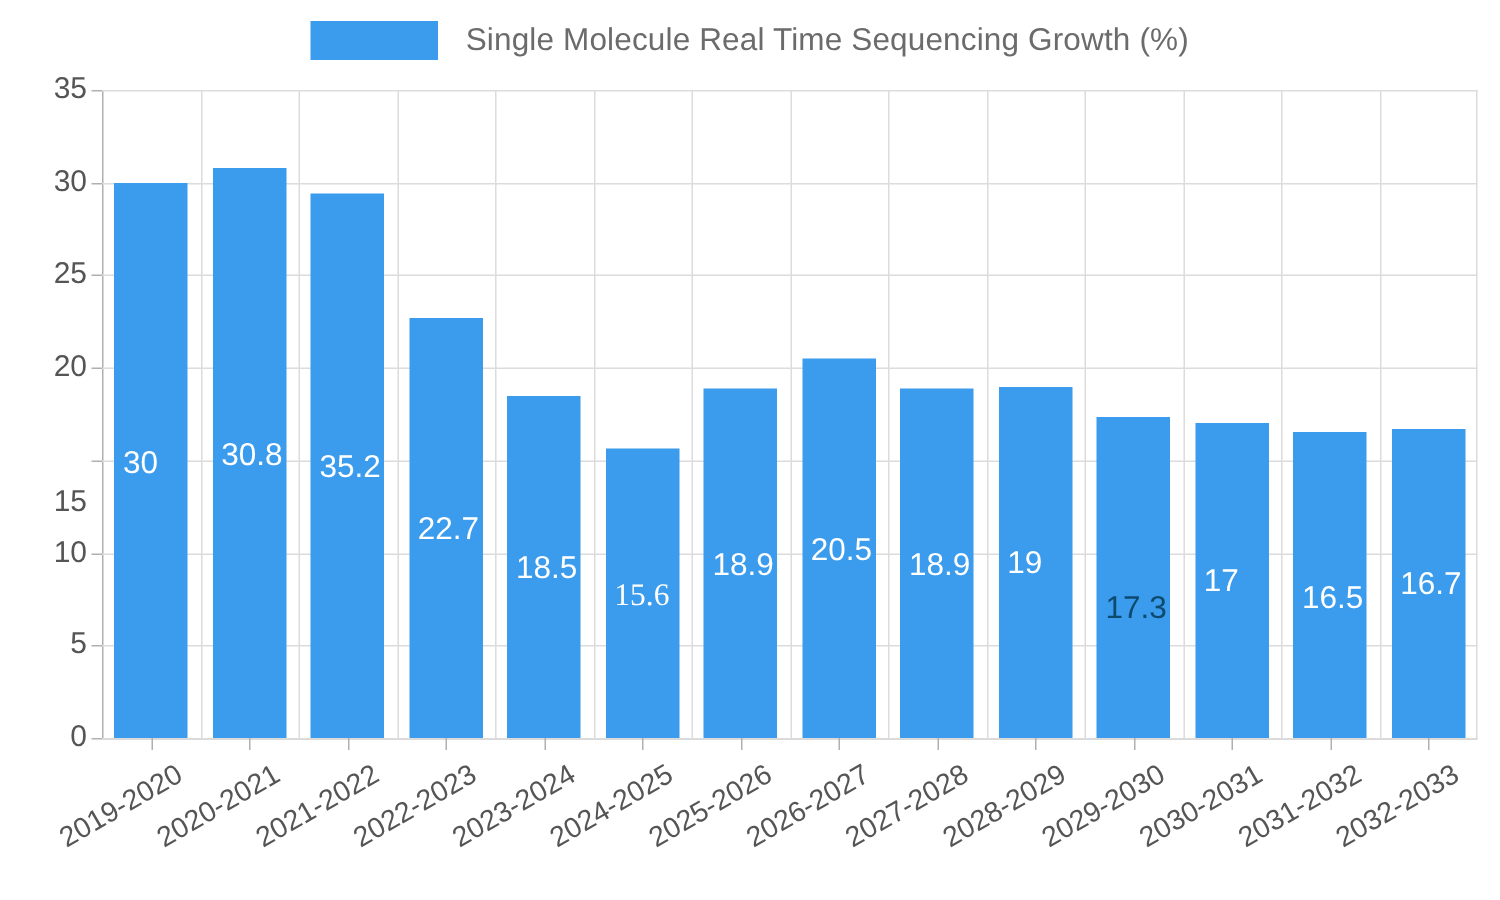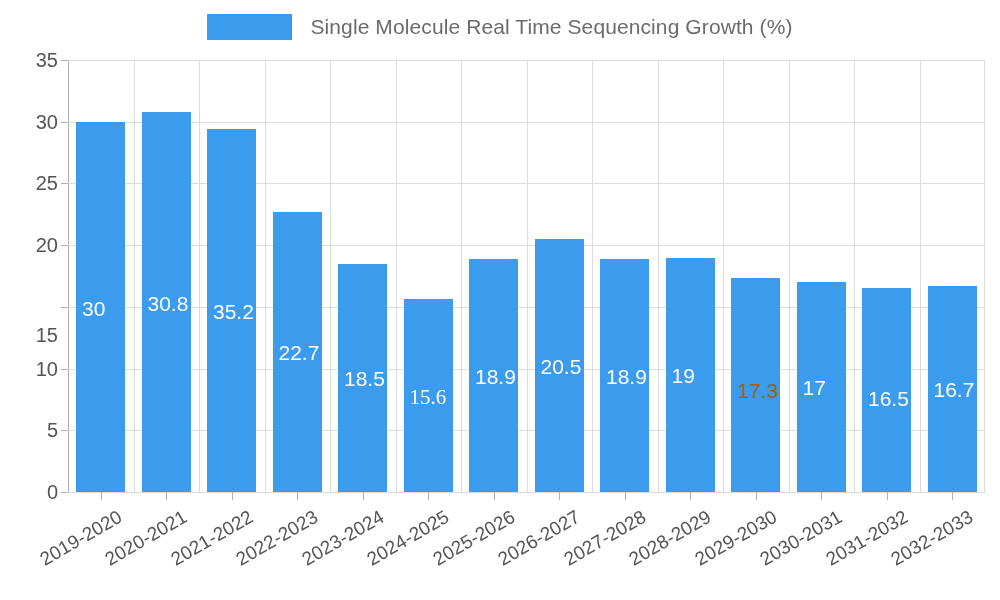--- a/index.html
+++ b/index.html
@@ -177,21 +177,21 @@
       <div class="bar-value" style="top: 336.688px; left: 341.524px; color: rgb(255, 255, 255); font-family: Liberation Serif, serif;">15.6</div>
       <div class="bar" title="2025-2026: 18.9" style="left: 401.024px; width: 49.4525px; height: 233.28px; background: rgb(59, 155, 237);"></div>
       <div class="bar-value" style="top: 316.526px; left: 407.024px; color: rgb(255, 255, 255);">18.9</div>
       <div class="bar" title="2026-2027: 20.5" style="left: 466.524px; width: 49.4525px; height: 253.029px; background: rgb(59, 155, 237);"></div>
       <div class="bar-value" style="top: 306.751px; left: 472.524px; color: rgb(255, 255, 255);">20.5</div>
       <div class="bar" title="2027-2028: 18.9" style="left: 532.024px; width: 49.4525px; height: 233.28px; background: rgb(59, 155, 237);"></div>
       <div class="bar-value" style="top: 316.526px; left: 538.024px; color: rgb(255, 255, 255);">18.9</div>
       <div class="bar" title="2028-2029: 19" style="left: 597.524px; width: 49.4525px; height: 234.514px; background: rgb(59, 155, 237);"></div>
       <div class="bar-value" style="top: 315.915px; left: 603.524px; color: rgb(255, 255, 255);">19</div>
       <div class="bar" title="2029-2030: 17.3" style="left: 663.024px; width: 49.4525px; height: 213.531px; background: rgb(59, 155, 237);"></div>
-      <div class="bar-value" style="top: 331px; left: 669.024px; color: #a16207;">17.3</div>
+      <div class="bar-value" style="top: 346px; left: 669.024px; color: #0c4a6e;">17.3</div>
       <div class="bar" title="2030-2031: 17" style="left: 728.524px; width: 49.4525px; height: 209.829px; background: rgb(59, 155, 237);"></div>
       <div class="bar-value" style="top: 328.135px; left: 734.524px; color: rgb(255, 255, 255);">17</div>
       <div class="bar" title="2031-2032: 16.5" style="left: 794.024px; width: 49.4525px; height: 203.657px; background: rgb(59, 155, 237);"></div>
       <div class="bar-value" style="top: 339px; left: 800.024px; color: rgb(255, 255, 255);">16.5</div>
       <div class="bar" title="2032-2033: 16.7" style="left: 859.524px; width: 49.4525px; height: 206.126px; background: rgb(59, 155, 237);"></div>
       <div class="bar-value" style="top: 329.968px; left: 865.524px; color: rgb(255, 255, 255);">16.7</div>
     </div>
 
   <div id="y-axis">
       <div class="tick-label-y" style="top: 492px; right: 942px;">0</div>

